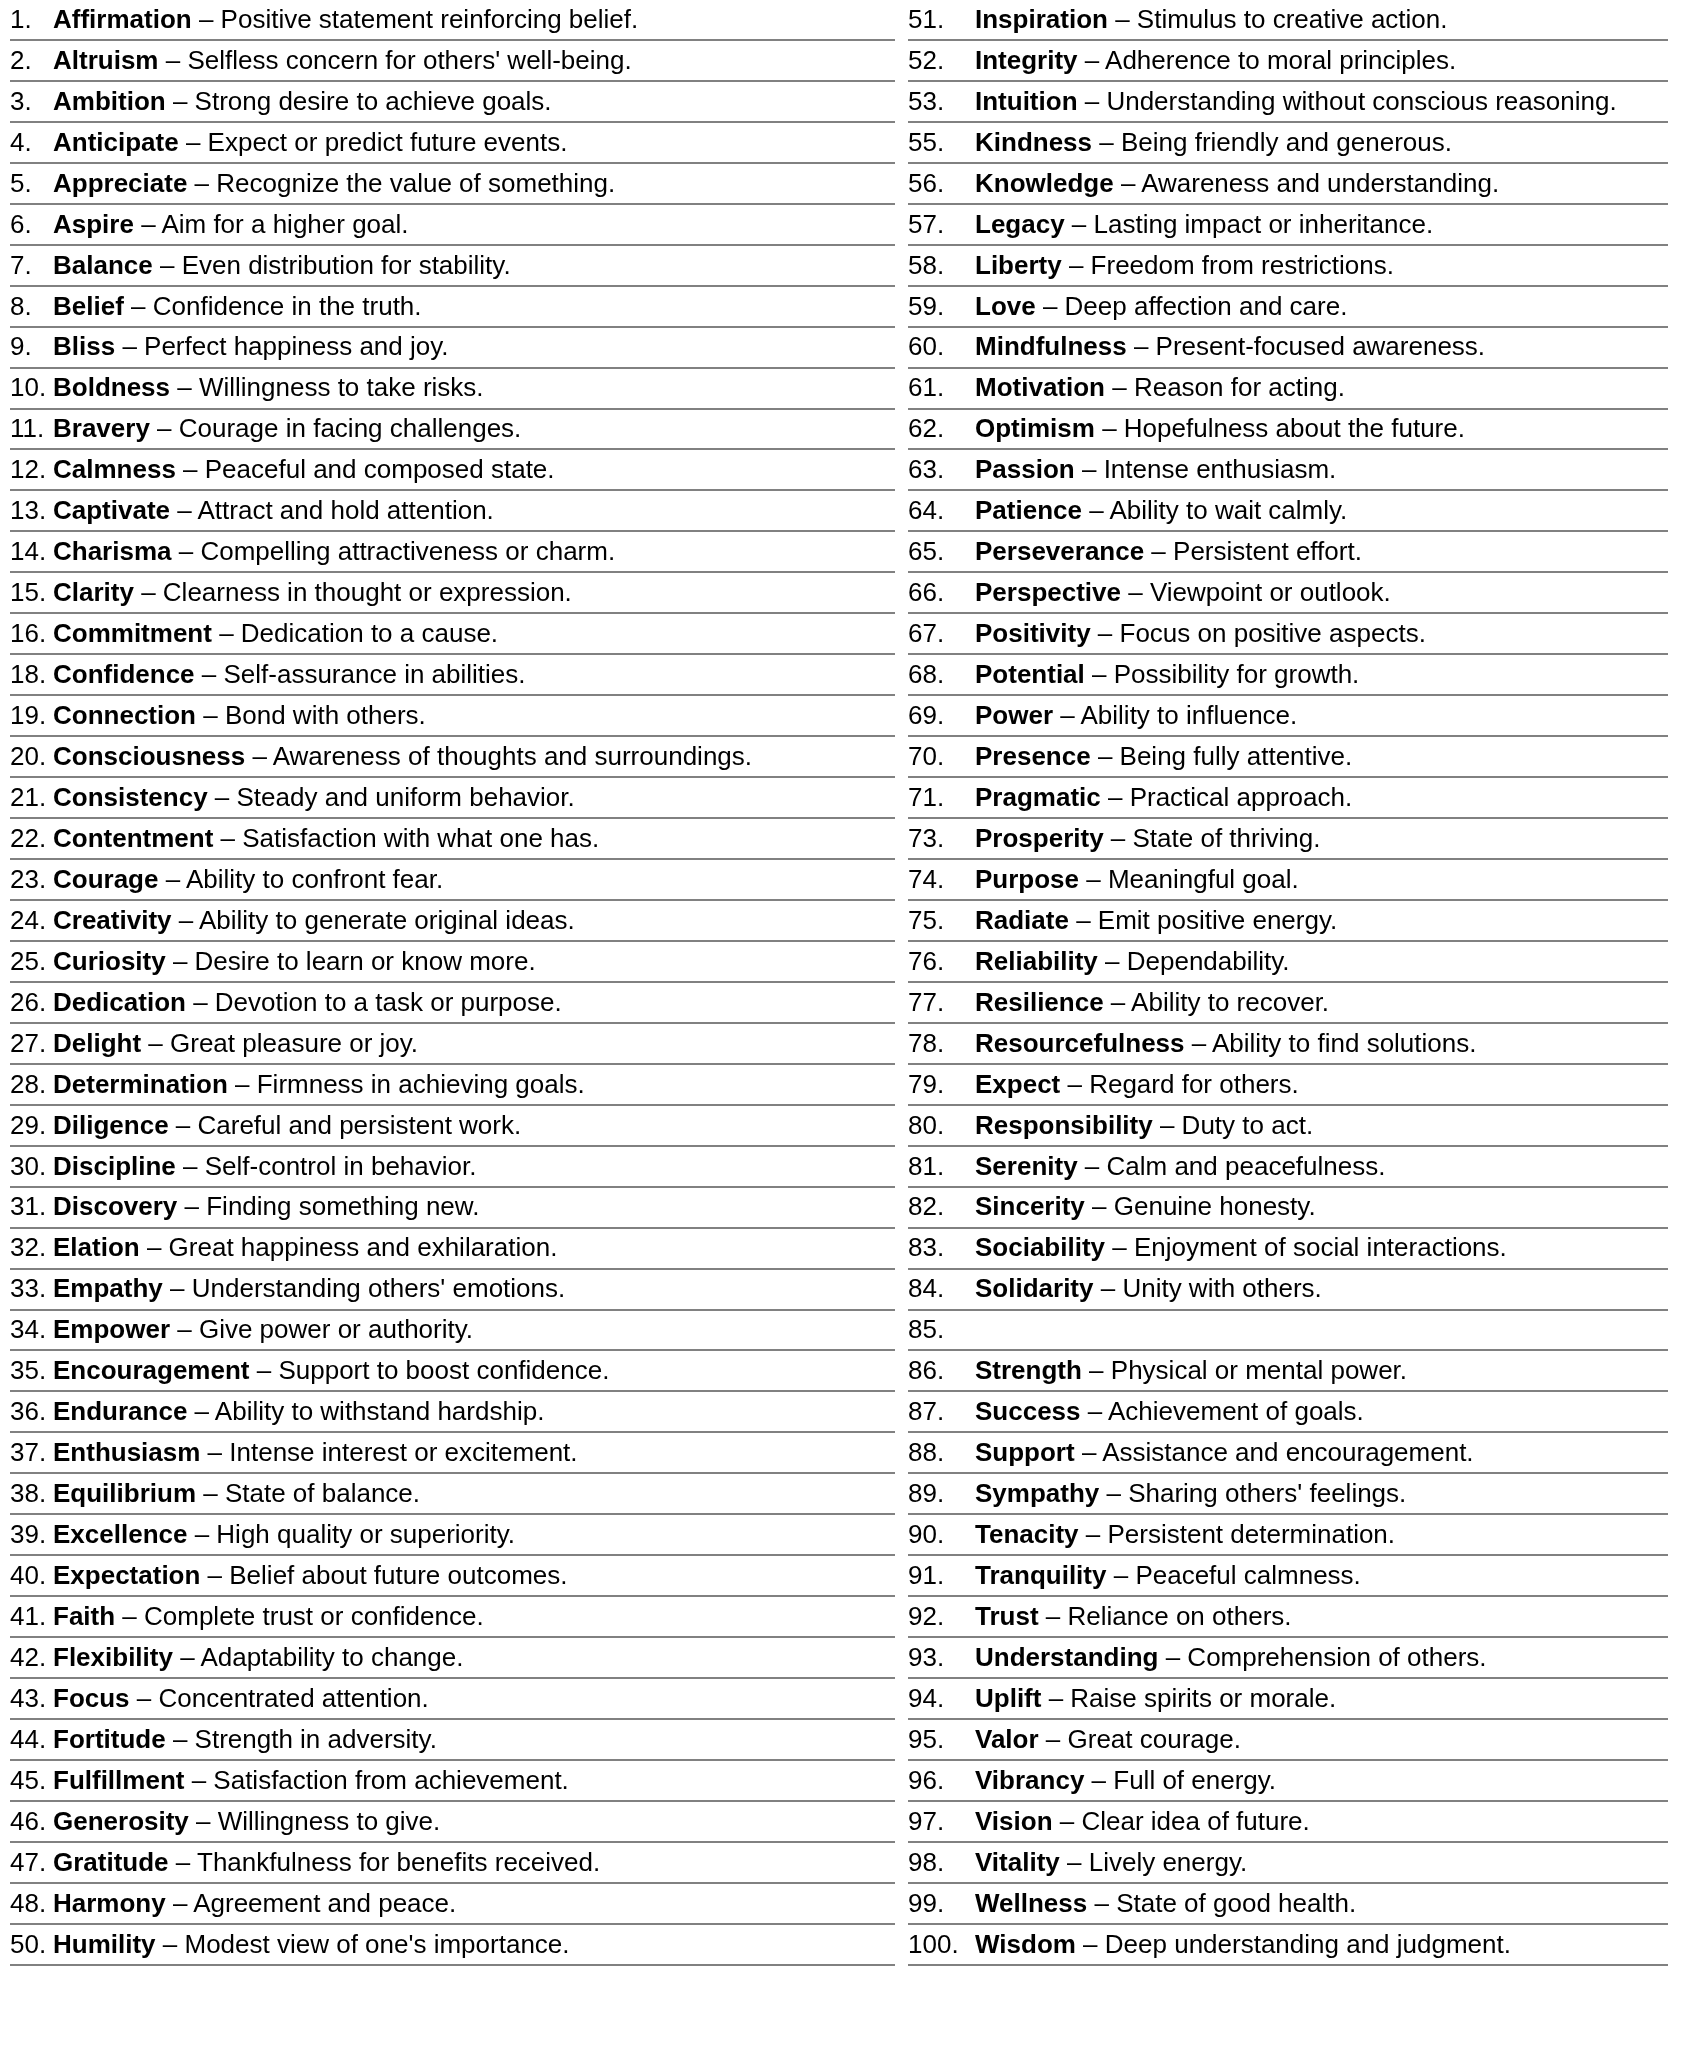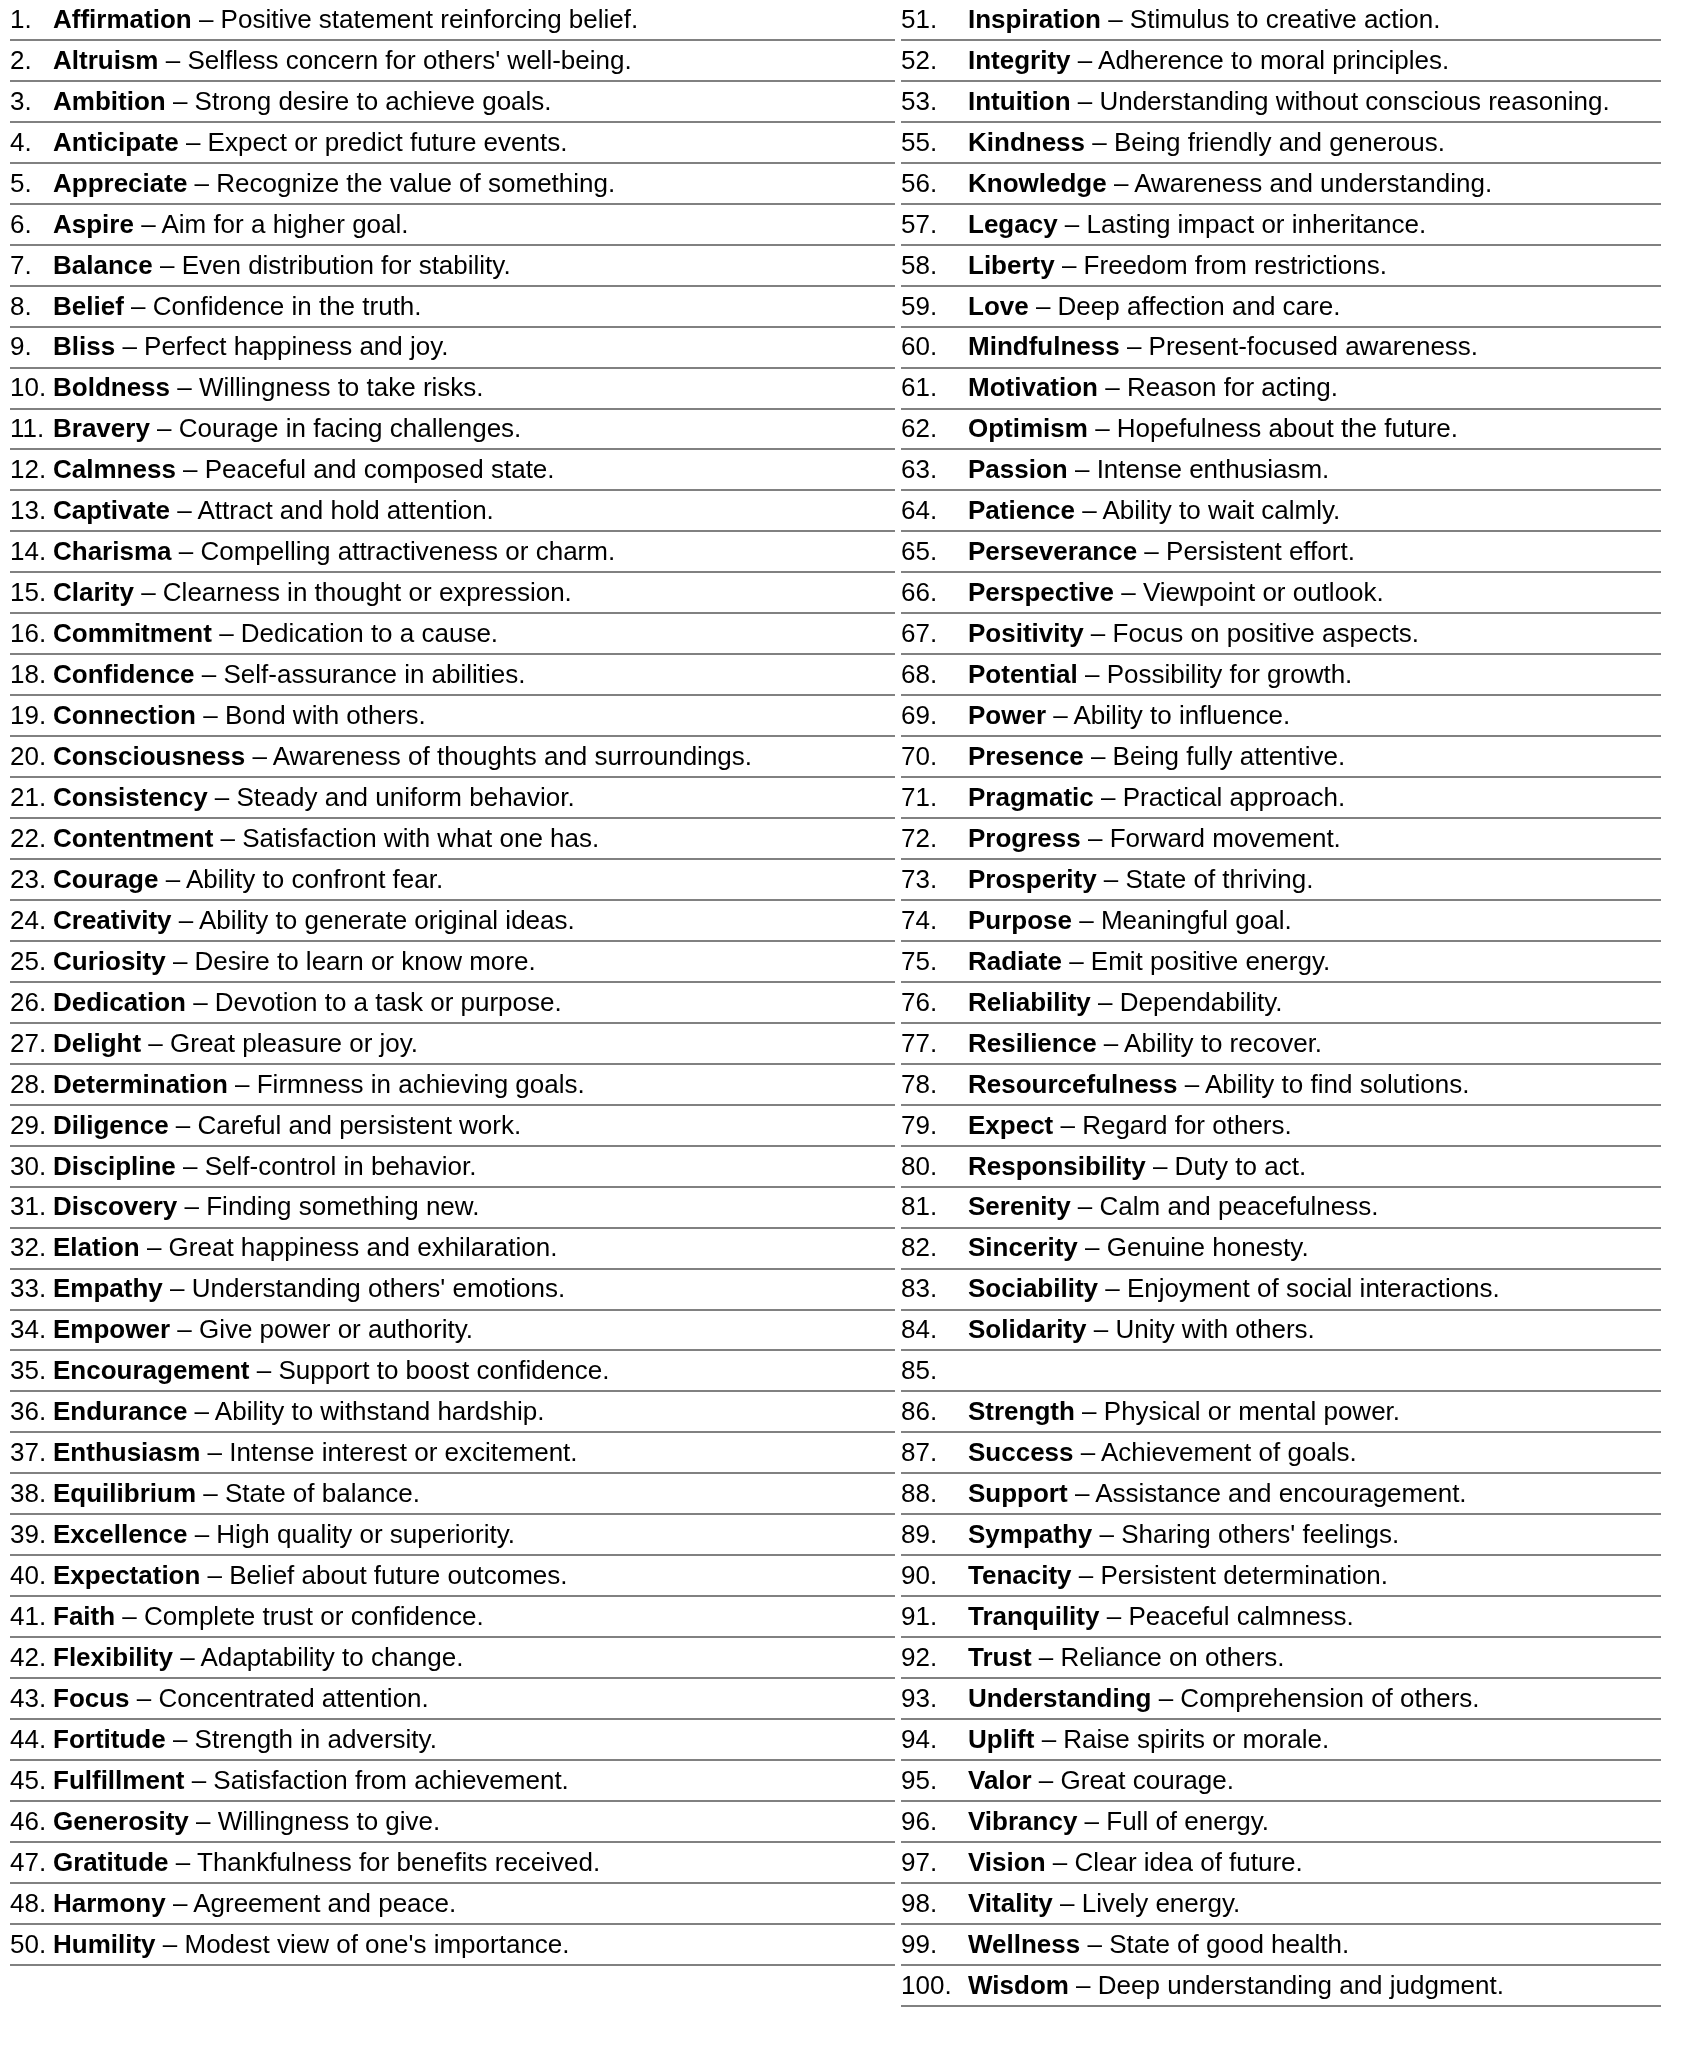--- a/index.html
+++ b/index.html
@@ -6,21 +6,21 @@
   body{
     width:1682px;height:2048px;
     background:#ffffff;
     font-family:"Liberation Sans", sans-serif;
     color:#000000;
     overflow:hidden;
   }
   #page{display:flex;width:1682px;height:2048px;}
   .col{box-sizing:border-box;}
   #col-left{margin-left:10px;width:885px;}
-  #col-right{margin-left:6px;width:760px;}
+  #col-right{margin-left:13px;width:760px;}
   .row{
     height:40.96px;
     box-sizing:border-box;
     border-bottom:2px solid #818181;
     display:flex;
     align-items:center;
     font-size:26px;
     line-height:1.05;
     white-space:nowrap;
   }
@@ -372,24 +372,20 @@
   <div class="row">
     <span class="num">70.</span>
     <span class="text"><span class="word">Presence</span><span class="def"> – Being fully attentive.</span></span>
   </div>
 
   <div class="row">
     <span class="num">71.</span>
     <span class="text"><span class="word">Pragmatic</span><span class="def"> – Practical approach.</span></span>
   </div>
 
-  <div class="row">
-    <span class="num">72.</span>
-    <span class="text"><span class="word">Progress</span><span class="def"> – Forward movement.</span></span>
-  </div>
 
   <div class="row">
     <span class="num">73.</span>
     <span class="text"><span class="word">Prosperity</span><span class="def"> – State of thriving.</span></span>
   </div>
 
   <div class="row">
     <span class="num">74.</span>
     <span class="text"><span class="word">Purpose</span><span class="def"> – Meaningful goal.</span></span>
   </div>

